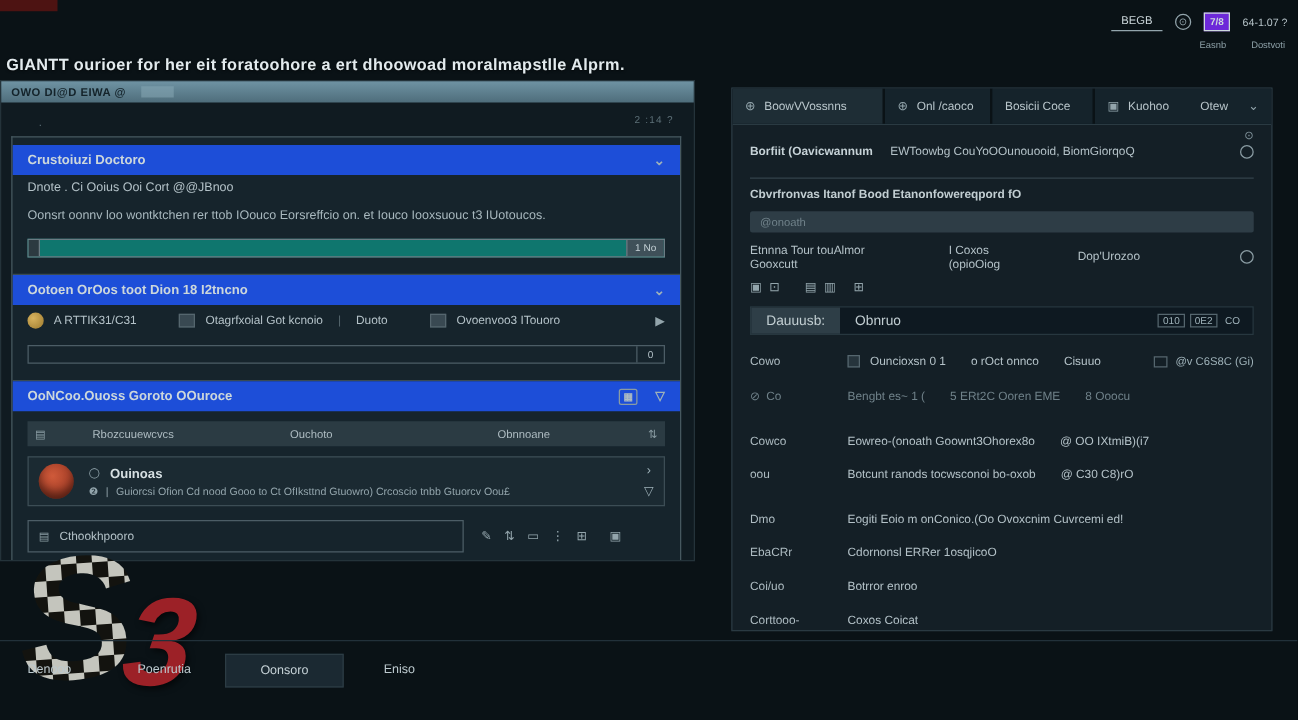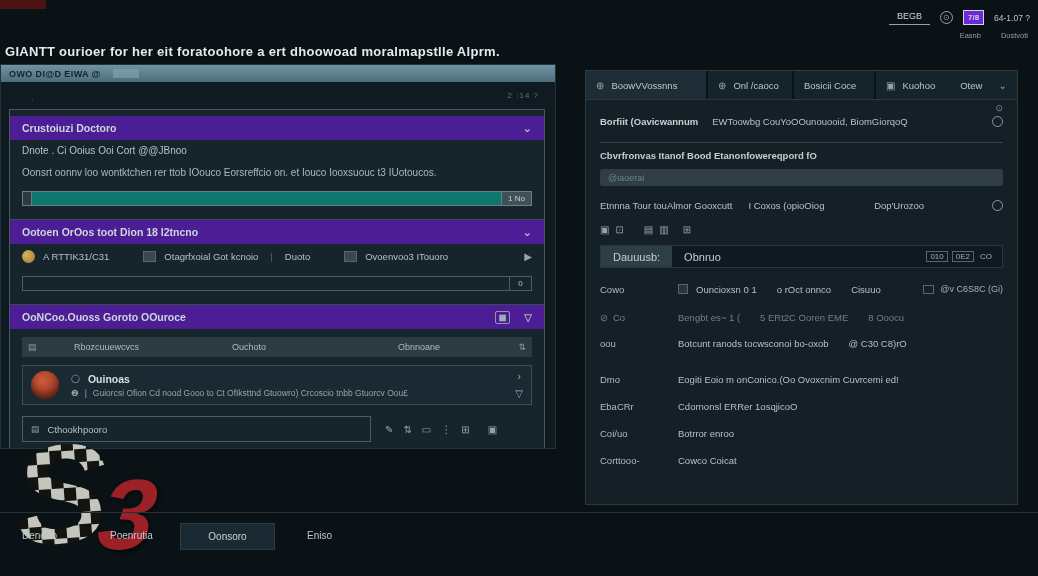--- a/index.html
+++ b/index.html
@@ -27,21 +27,21 @@
   .titlebar { height:17px; background:linear-gradient(#6f93a3,#4e6d7b); color:#14232a;
               font-size:9px; font-weight:bold; display:flex; align-items:center; padding:0 8px;
               letter-spacing:.4px; }
   .tb-accent { display:inline-block; width:26px; height:9px; background:#87a8b5; margin-left:12px; opacity:.55; }
   .win-dot { position:absolute; left:30px; top:28px; font-size:9px; color:#5d7078; }
   .corner-note { position:absolute; right:16px; top:26px; font-size:8px; color:#5d7078; letter-spacing:1px; }
 
   .content-box { position:absolute; left:8px; right:10px; top:44px; bottom:0;
                  background:#16242c; border:1px solid #46585f; border-bottom:none;
                  display:flex; flex-direction:column; overflow:hidden; }
-  .sec-h { display:flex; align-items:center; height:24px; padding:0 12px; background:#4c1d95;
+  .sec-h { display:flex; align-items:center; height:24px; padding:0 12px; background:#1d4ed8;
            font-size:10.5px; font-weight:bold; color:#ccd7db; flex:none; }
   .sec-h .chev { margin-left:auto; color:#9fb2b9; font-size:11px; }
   .sec-h .grid-ic { margin-left:auto; border:1px solid #8a9ca3; color:#aebcc2; font-size:8px;
                     padding:1px 3px; border-radius:2px; }
   .sec-h .chev2 { margin-left:14px; color:#9fb2b9; font-size:10px; }
   .mt6 { margin-top:6px; }
   .s1row  { padding:5px 12px 0; font-size:10px; color:#b4c2c8; flex:none; }
   .s1desc { padding:11px 12px 0; font-size:10px; color:#a8b8be; flex:none; }
   .slider { margin:13px 12px 0; height:15px; background:#0f766e; border:1px solid #6b7c84;
             display:flex; align-items:stretch; flex:none; }
@@ -126,21 +126,21 @@
   .rrow1 { height:25px; display:flex; align-items:center; border-bottom:1px solid #33434b;
            font-size:10px; color:#c2ced2; }
   .rrow1 .rv { margin-left:auto; font-size:9px; color:#9fb2b9; display:flex; gap:8px; align-items:center; }
   .rrow2 { height:27px; display:flex; align-items:flex-start; border-bottom:1px solid #33434b;
            font-size:9.5px; color:#b4c2c8; gap:14px; }
   .rrow2 b { color:#c6d2d7; }
   .rtoggle { margin-left:auto; width:11px; height:11px; border:1px solid #8a9ca3; border-radius:50%; flex:none; }
   .rrow3 { height:24px; display:flex; align-items:center; font-size:9.5px; font-weight:bold; color:#c2ced2; }
   .rinput { height:17px; background:#2e3d46; border-radius:2px; display:flex; align-items:center;
             padding:0 8px; font-size:9px; color:#70828a; margin:2px 0 7px; }
-  .rrow4 { height:25px; display:flex; align-items:center; font-size:9.5px; color:#b4c2c8; gap:16px; }
+  .rrow4 { height:25px; display:flex; align-items:center; font-size:9.5px; color:#b4c2c8; gap:28px; }
   .row4-right { margin-left:auto; margin-right:52px; }
   .ricons { height:23px; display:flex; align-items:center; gap:6px; color:#93a5ac; font-size:10px; }
   .g14 { margin-left:14px; } .g8 { margin-left:8px; }
   .rsubtabs { height:23px; margin-top:4px; background:#0e1921; display:flex; align-items:center;
               border:1px solid #27373f; }
   .rst { padding:0 12px; height:100%; display:flex; align-items:center; font-size:11px; color:#c2ced2; }
   .rst.active { background:#2e3e47; }
   .rst-badges { margin-left:auto; display:flex; gap:4px; margin-right:8px; font-size:8px;
                 color:#9fb2b9; align-items:center; }
   .rbdg { border:1px solid #55666e; padding:0 3px; }
@@ -327,21 +327,21 @@
         <b>Borfiit (Oavicwannum</b>
         <span>EWToowbg CouYoOOunouooid, BiomGiorqoQ</span>
         <span class="rtoggle"></span>
       </div>
 
       <div class="rrow3">
         <span>Cbvrfronvas Itanof Bood Etanonfowereqpord fO</span>
       </div>
 
       <div class="rinput">
-        <span>@iaoerai</span>
+        <span>@onoath</span>
       </div>
 
       <div class="rrow4">
         <span>Etnnna Tour touAlmor Gooxcutt</span>
         <span>I Coxos (opioOiog</span>
         <span class="row4-right">Dop'Urozoo</span>
         <span class="rtoggle" style="margin-left:0"></span>
       </div>
 
       <div class="ricons">
@@ -376,38 +376,43 @@
         </div>
         <div class="prow pm6 grayrow">
           <span class="pkey">
             <span>⊘</span>
             <span>Co</span>
           </span>
           <span class="pseg">Bengbt es~  1 (</span>
           <span class="pseg">5 ERt2C Ooren EME</span>
           <span class="pseg">8 Ooocu</span>
         </div>
+        <div class="prow pm14">
+          <span class="pkey">Cowco</span>
+          <span class="pseg">Eowreo-(onoath Goownt3Ohorex8o</span>
+          <span class="pseg">@ OO IXtmiB)(i7</span>
+        </div>
         <div class="prow pm4">
           <span class="pkey">oou</span>
           <span class="pseg">Botcunt ranods tocwsconoi bo-oxob</span>
           <span class="pseg">@ C30 C8)rO</span>
         </div>
         <div class="prow pm14">
           <span class="pkey">Dmo</span>
           <span class="pseg">Eogiti Eoio m onConico.(Oo Ovoxcnim Cuvrcemi ed!</span>
         </div>
         <div class="prow pm5">
           <span class="pkey">EbaCRr</span>
           <span class="pseg">Cdornonsl ERRer 1osqjicoO</span>
         </div>
         <div class="prow pm5">
           <span class="pkey">Coi/uo</span>
           <span class="pseg">Botrror enroo</span>
         </div>
         <div class="prow pm5">
           <span class="pkey">Corttooo-</span>
-          <span class="pseg">Cowco Coicat</span>
+          <span class="pseg">Coxos Coicat</span>
         </div>
       </div>
     </div>
   </div>
 
 </div>
 
 </body></html>

